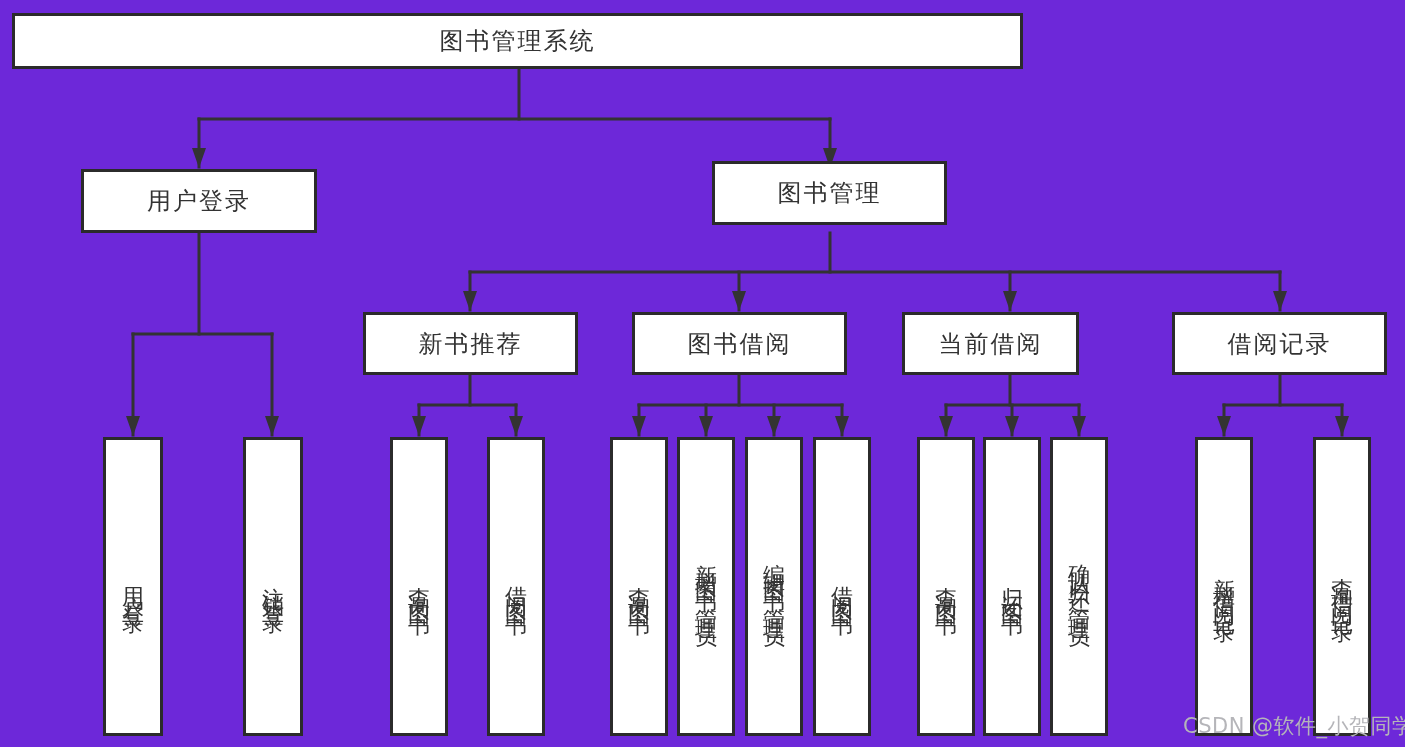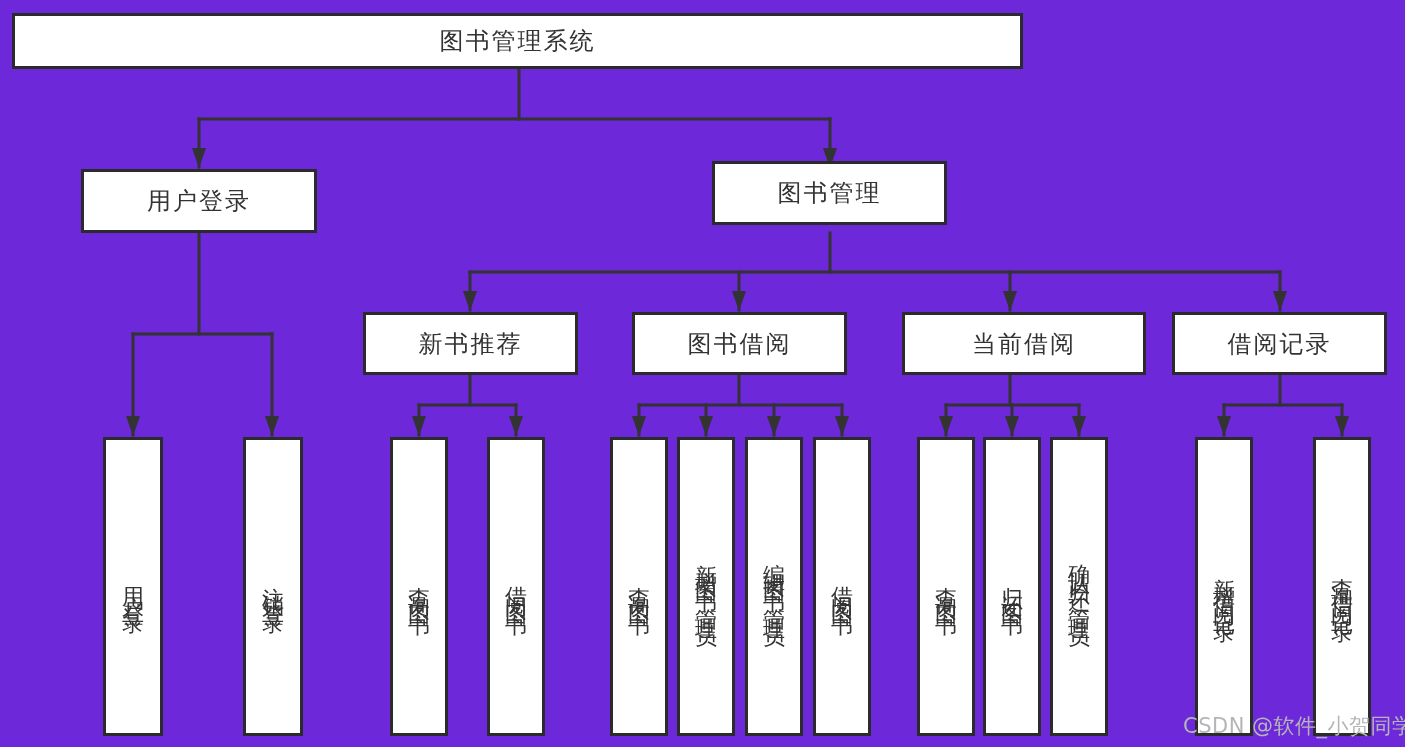--- a/index.html
+++ b/index.html
@@ -116,21 +116,21 @@
     </g>
   </svg>
 
   <div class="hbox" style="left:12px;top:13px;width:1011px;height:56px;">图书管理系统</div>
 
   <div class="hbox" style="left:81px;top:169px;width:236px;height:64px;">用户登录</div>
   <div class="hbox" style="left:712px;top:161px;width:235px;height:64px;">图书管理</div>
 
   <div class="hbox" style="left:363px;top:312px;width:215px;height:63px;">新书推荐</div>
   <div class="hbox" style="left:632px;top:312px;width:215px;height:63px;">图书借阅</div>
-  <div class="hbox" style="left:902px;top:312px;width:244px;height:63px;">当前借阅</div>
+  <div class="hbox" style="left:902px;top:312px;width:177px;height:63px;">当前借阅</div>
   <div class="hbox" style="left:1172px;top:312px;width:215px;height:63px;">借阅记录</div>
 
   <div class="vbox" style="left:103px;width:60px;">
     <span>用户登录</span>
   </div>
   <div class="vbox" style="left:243px;width:60px;">
     <span>注销登录</span>
   </div>
 
   <div class="vbox" style="left:390px;width:58px;">

